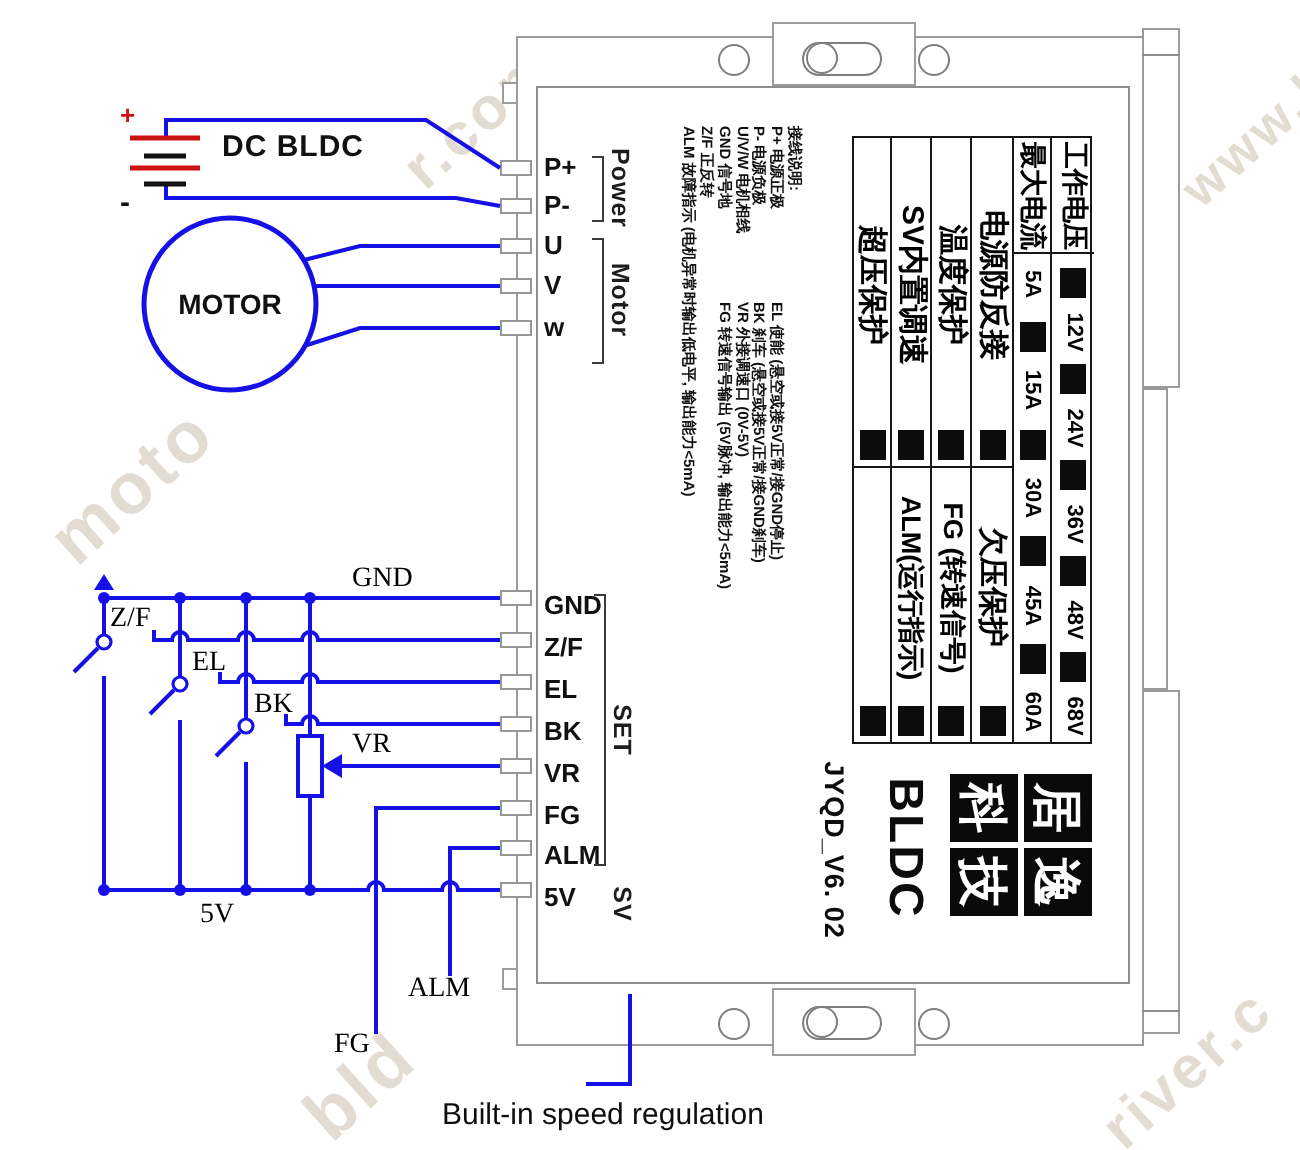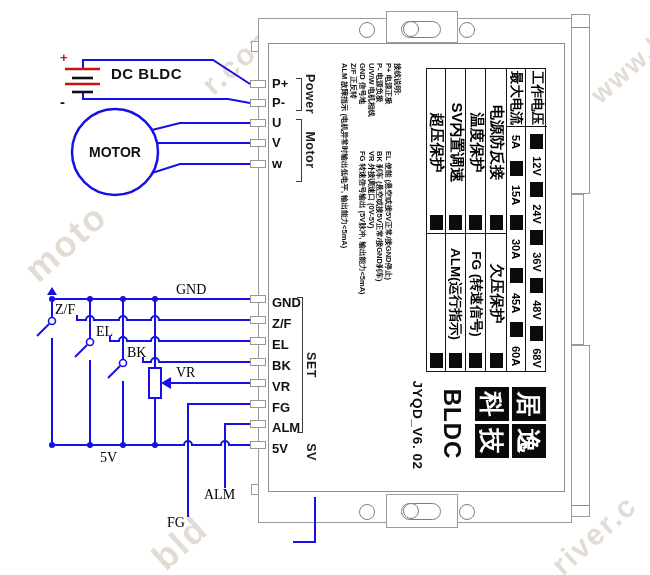--- a/index.html
+++ b/index.html
@@ -246,20 +246,21 @@
   <div class="abs bigb" style="left:111px;top:65px;font-size:15px;letter-spacing:.5px;z-index:6;">DC BLDC</div>
   <div class="abs bigb" style="left:82px;top:144px;width:66px;text-align:center;font-size:14px;z-index:8;">MOTOR</div>
   <div class="clab" style="left:176px;top:282px;">GND</div>
   <div class="clab" style="left:55px;top:302px;">Z/F</div>
   <div class="clab" style="left:96px;top:324px;">EL</div>
   <div class="clab" style="left:127px;top:345px;">BK</div>
   <div class="clab" style="left:176px;top:365px;">VR</div>
   <div class="clab" style="left:100px;top:450px;">5V</div>
   <div class="clab" style="left:167px;top:515px;">FG</div>
   <div class="clab" style="left:204px;top:487px;">ALM</div>
+  <div class="caption">Built-in speed regulation</div>
 
   <svg class="wires" width="650" height="575" viewBox="0 0 650 575">
     <g stroke="#1511e6" stroke-width="2" fill="none">
 
       <path d="M83,69 V60 H213 L250,84"></path>
       <path d="M83,92 V99 H228 L250,103"></path>
 
       <path d="M152,130 L180,123 H250"></path>
       <path d="M157,143 H250"></path>
       <path d="M152,173 L180,164 H250"></path>

